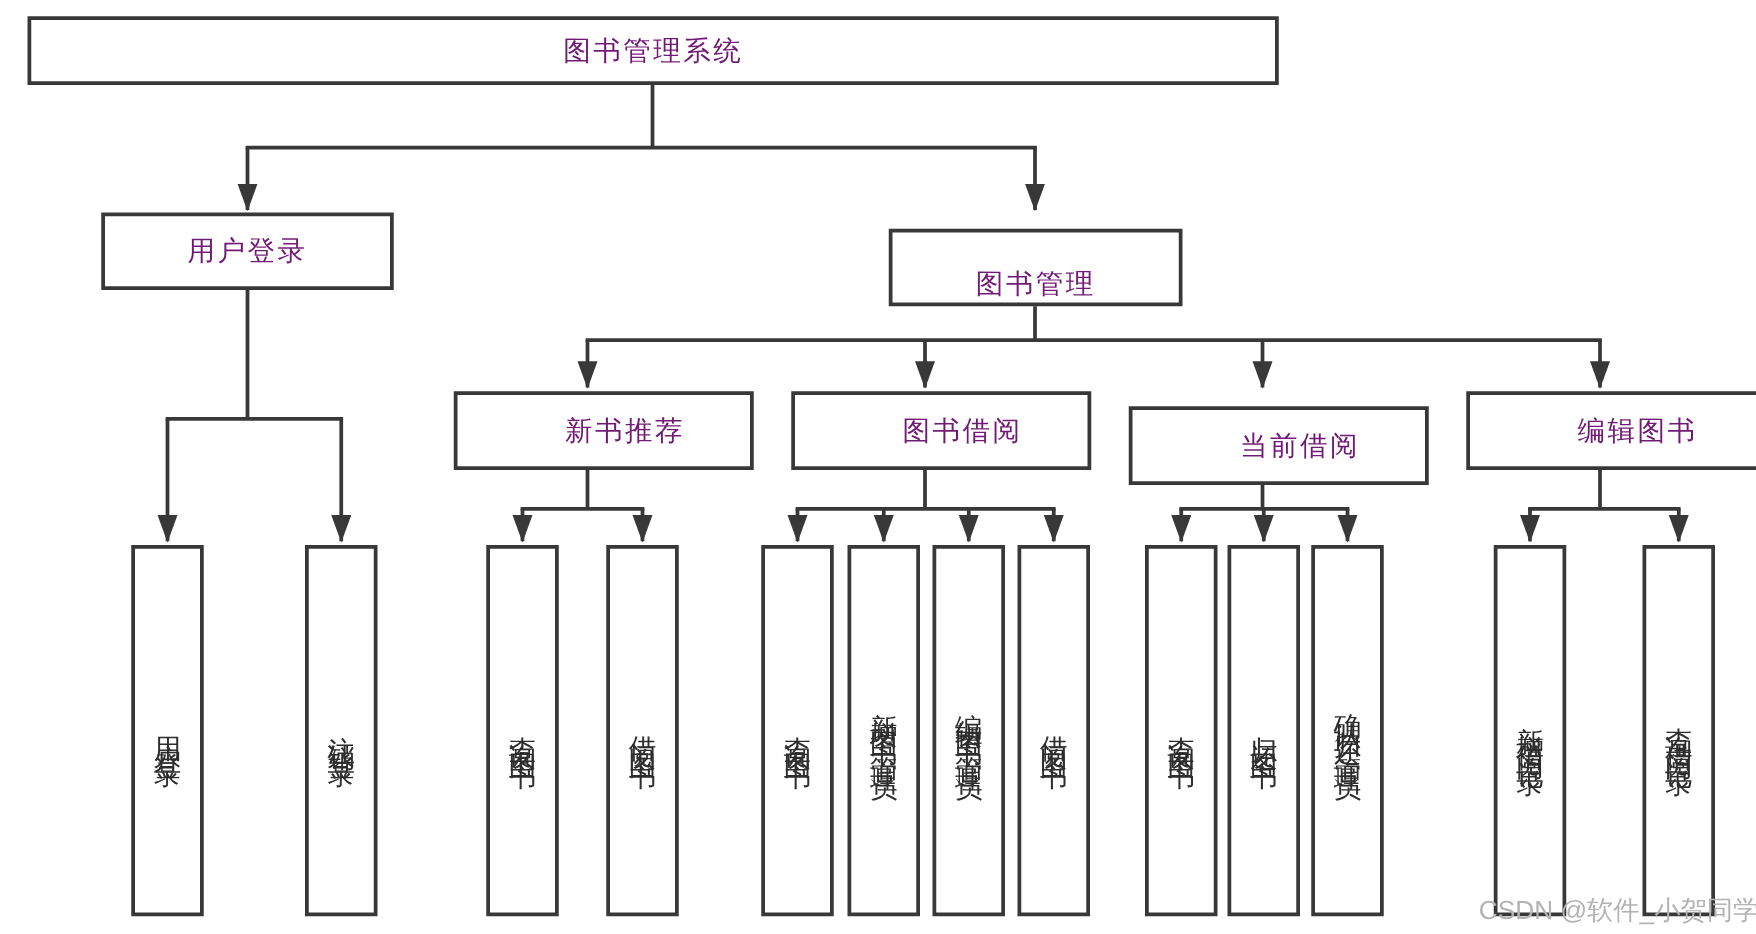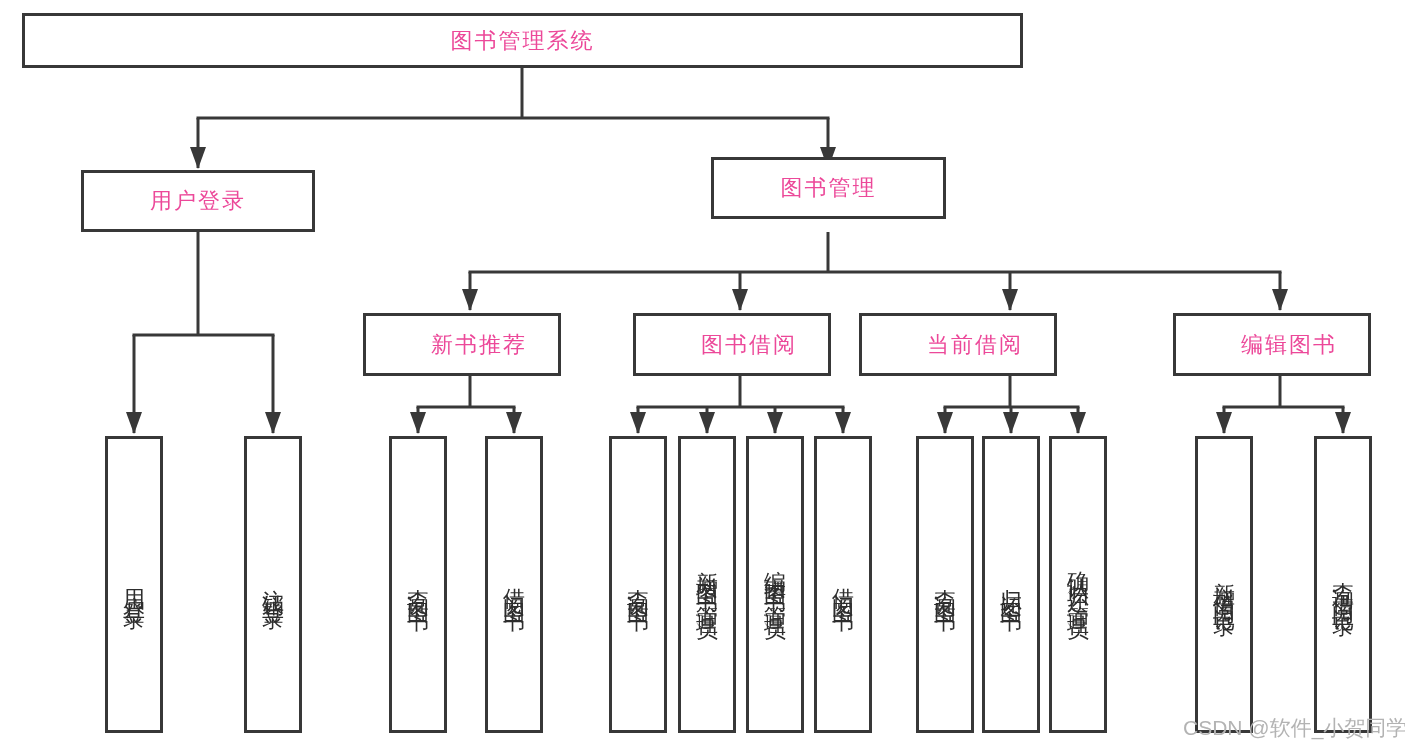--- a/index.html
+++ b/index.html
@@ -30,37 +30,37 @@
     border: 3px solid #383838;
     display: flex;
     align-items: center;
     justify-content: center;
     color: #2d2d2d;
   }
   .node .hlabel {
     font-size: 22px;
     letter-spacing: 2px;
     white-space: nowrap;
-    color: #ec4899;
+    color: #701a75;
   }
   .node .vlabel {
     writing-mode: vertical-rl;
     font-size: 22px;
     letter-spacing: 7px;
     line-height: 1;
     white-space: nowrap;
     color: #2d2d2d;
   }
   .root-box    { left: 22px;  top: 13px;  width: 1001px; height: 55px; }
   .lvl2-a      { left: 81px;  top: 170px; width: 234px;  height: 62px; }
-  .lvl2-b      { left: 711px; top: 157px; width: 235px;  height: 62px; }
-  .lvl3        { top: 313px;  width: 198px; height: 63px; padding-left: 34px; }
+  .lvl2-b      { left: 711px; top: 183px; width: 235px;  height: 62px; align-items: flex-end; }
+  .lvl3        { top: 313px;  width: 240px; height: 63px; padding-left: 34px; }
   .lvl3-1      { left: 363px; }
   .lvl3-2      { left: 633px; justify-content: center; }
-  .lvl3-3      { left: 859px; }
+  .lvl3-3      { left: 903px; margin-top: 12px; }
   .lvl3-4      { left: 1173px; }
   .leaf        { top: 436px;  width: 58px; height: 297px; }
   .leaf-a1     { left: 105px; }
   .leaf-a2     { left: 244px; }
   .leaf-b1     { left: 389px; }
   .leaf-b2     { left: 485px; }
   .leaf-c1     { left: 609px; }
   .leaf-c2     { left: 678px; }
   .leaf-c3     { left: 746px; }
   .leaf-c4     { left: 814px; }

